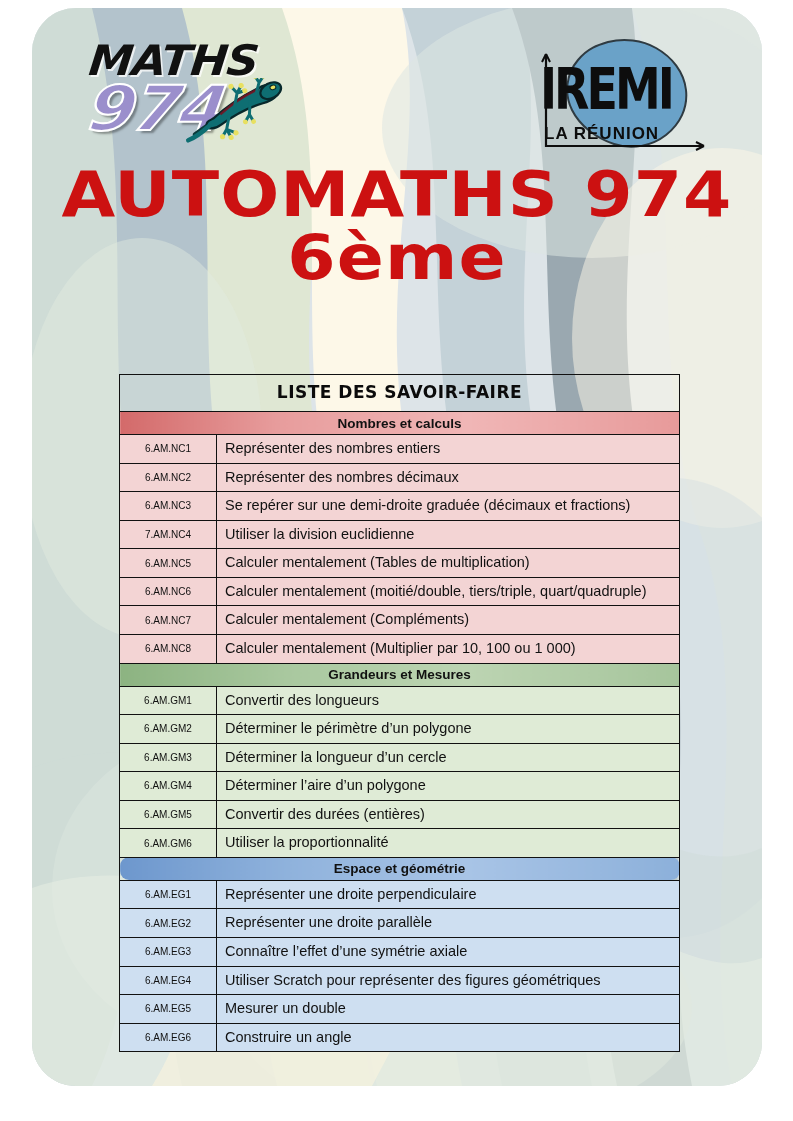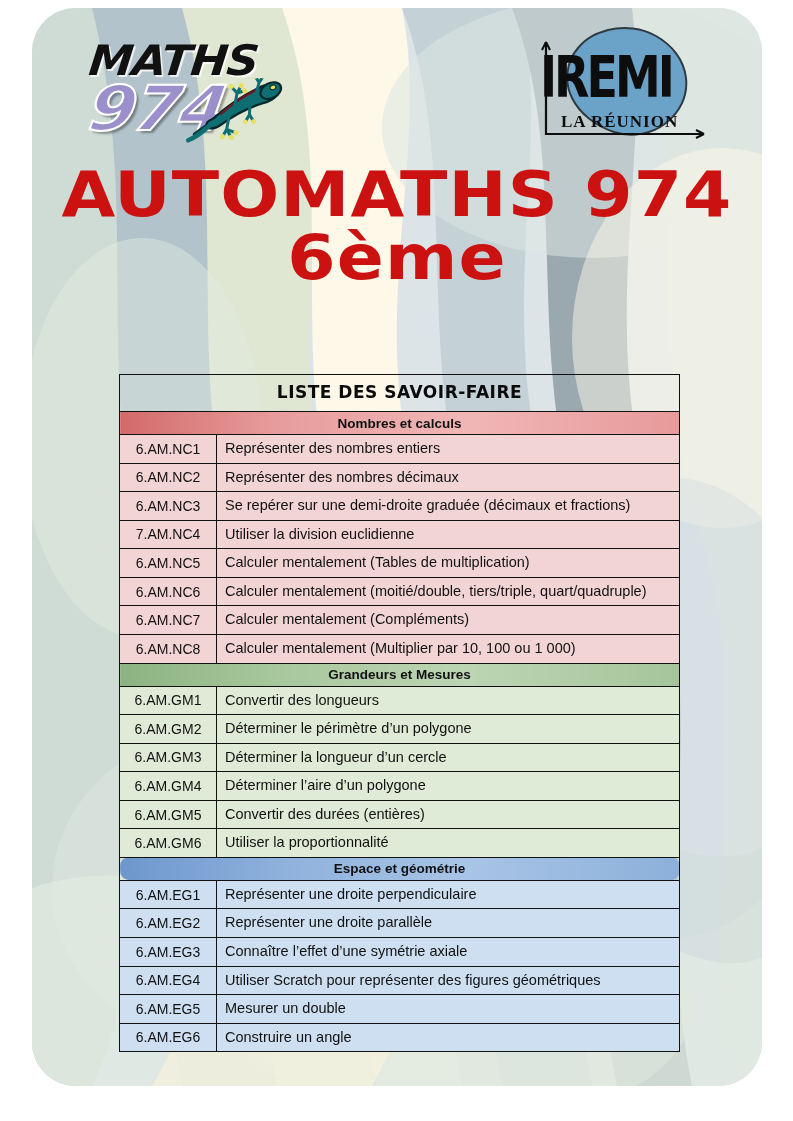--- a/index.html
+++ b/index.html
@@ -63,21 +63,21 @@
     -webkit-text-stroke: 2px #ffffff;
     transform: skewX(-8deg) scaleX(1.1);
     text-shadow: 3px 3px 2px rgba(0,0,0,.35);
   }
   
   .gecko { position: absolute; left: 88px; top: 42px; width: 120px; height: 66px; }
 
   #iremi-logo {
     position: absolute;
     right: 48px;
-    top: 16px;
+    top: 28px;
     width: 180px;
     height: 120px;
   }
   .iremi-island {
     position: absolute;
     left: 28px;
     top: 2px;
     width: 128px;
     height: 112px;
   }
@@ -89,26 +89,25 @@
     font-weight: bold;
     font-size: 46px;
     letter-spacing: -3px;
     color: #0d0d0d;
     transform: scaleY(1.25);
   }
   .iremi-sub {
     position: absolute;
     left: 10px;
     top: 88px;
-    font-family: Liberation Serif, serif;
+    font-family: Liberation Sans, sans-serif;
     font-weight: bold;
     font-size: 17px;
     letter-spacing: 1px;
     color: #0d0d0d;
-    padding-left: 17px;
   }
   .iremi-axis { position: absolute; left: 0; top: 14px; }
 
   
   #main-title {
     position: absolute;
     left: 0;
     right: 0;
     top: 158px;
     text-align: center;
@@ -173,21 +172,21 @@
   .sec-gm  { background: linear-gradient(90deg, #8cb381 0%, #a9c89f 30%, #bcd4b2 62%, #a6c59c 100%); }
   .sec-eg  { background: linear-gradient(90deg, #6d97cd 0%, #8fb2dc 30%, #a8c4e6 62%, #8cb0da 100%); border-radius: 9px; }
 
   .row-nc { background: #f3d4d4; }
   .row-gm { background: #dfebd6; padding-left: 40px; }
   .row-eg { background: #cedff1; }
 
   .cell-code {
     text-align: center;
     font-family: "Liberation Sans", sans-serif;
-    font-size: 14px;
+    font-size: 10px;
     color: #111111;
     padding: 4px 2px !important;
   }
   .cell-label {
     text-align: left;
     font-family: "Liberation Sans", sans-serif;
     font-size: 14.5px;
     color: #111111;
     padding: 4px 6px 4px 8px !important;
     line-height: 1.35;

